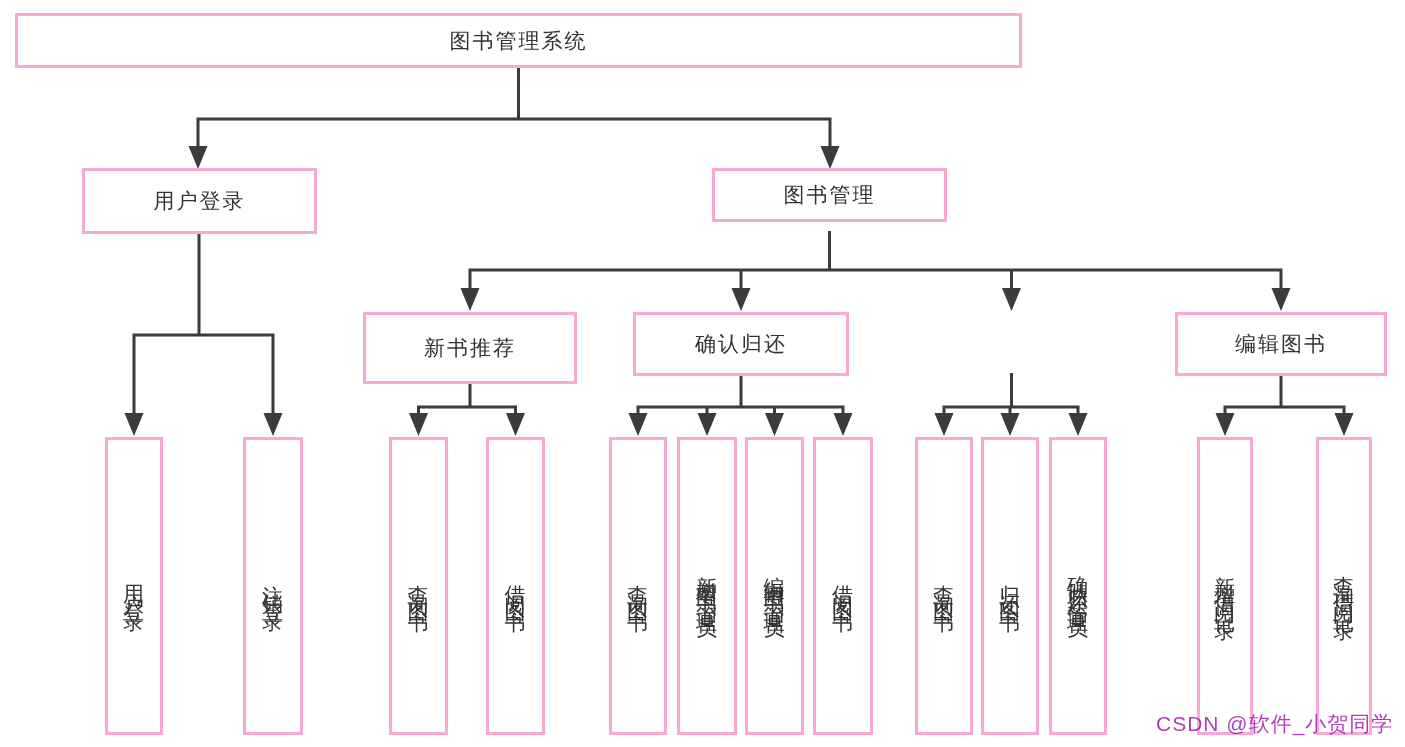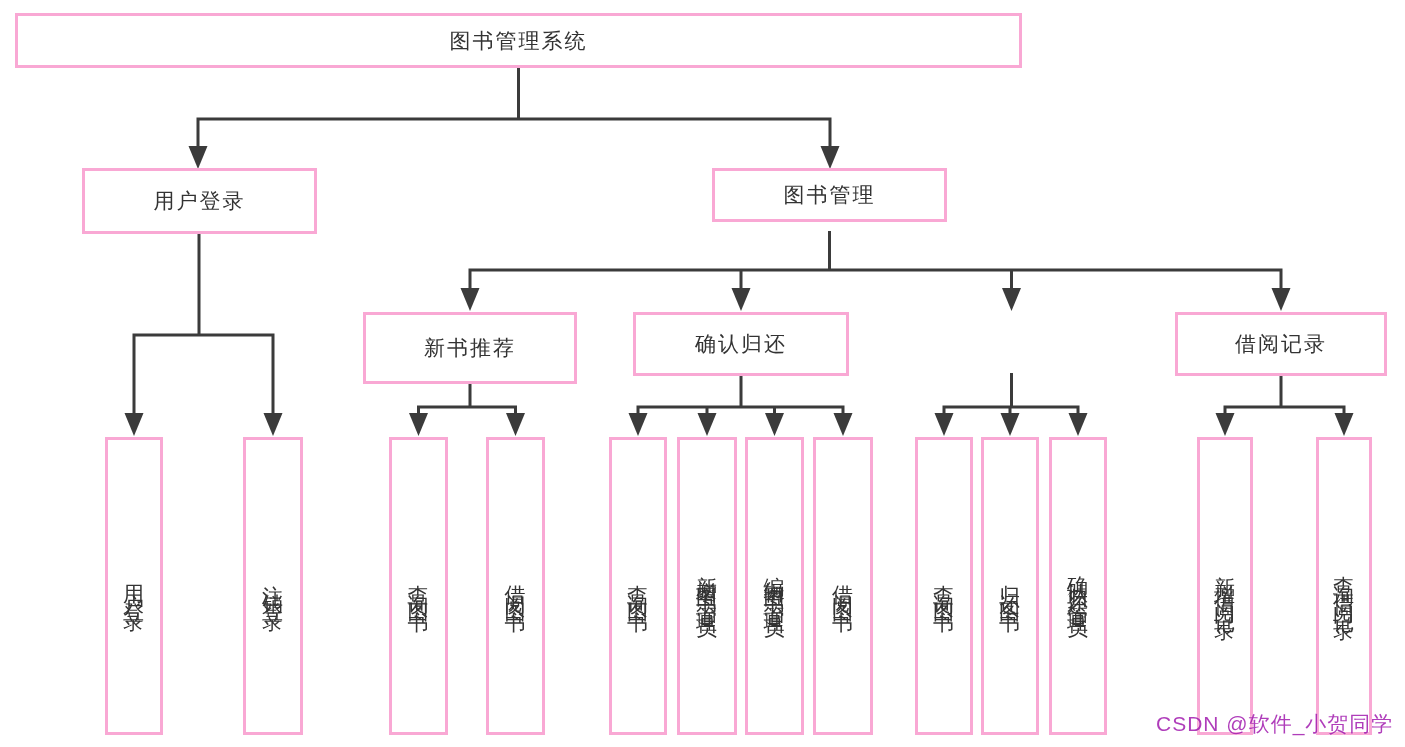--- a/index.html
+++ b/index.html
@@ -99,21 +99,21 @@
     <span class="lbl">图书管理</span>
   </div>
 
   <div class="box hbox" style="left:363px;top:312px;width:214px;height:72px">
     <span class="lbl">新书推荐</span>
   </div>
   <div class="box hbox" style="left:633px;top:312px;width:216px;height:64px">
     <span class="lbl">确认归还</span>
   </div>
   <div class="box hbox" style="left:1175px;top:312px;width:212px;height:64px">
-    <span class="lbl">借阅记录</span>
+    <span class="lbl">编辑图书</span>
   </div>
 
   <div class="box vbox" style="left:105px;top:437px;width:58px;height:298px">
     <span class="lbl">用户登录</span>
   </div>
   <div class="box vbox" style="left:243px;top:437px;width:60px;height:298px">
     <span class="lbl">注销登录</span>
   </div>
 
   <div class="box vbox" style="left:389px;top:437px;width:59px;height:298px">

